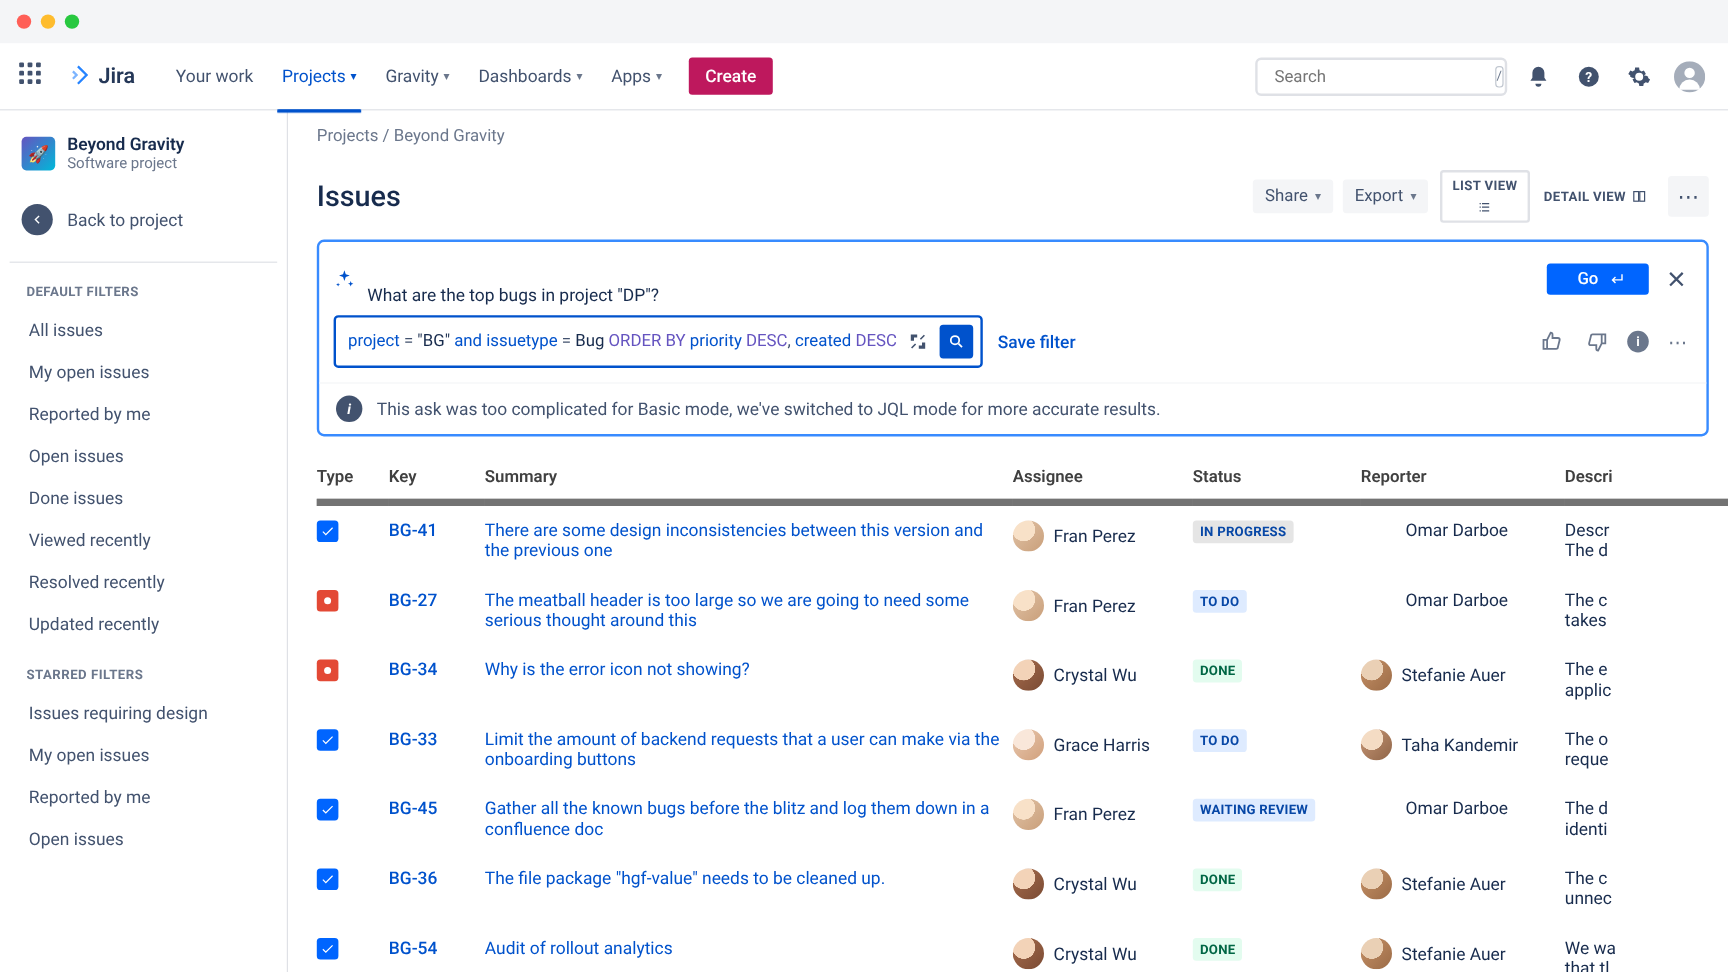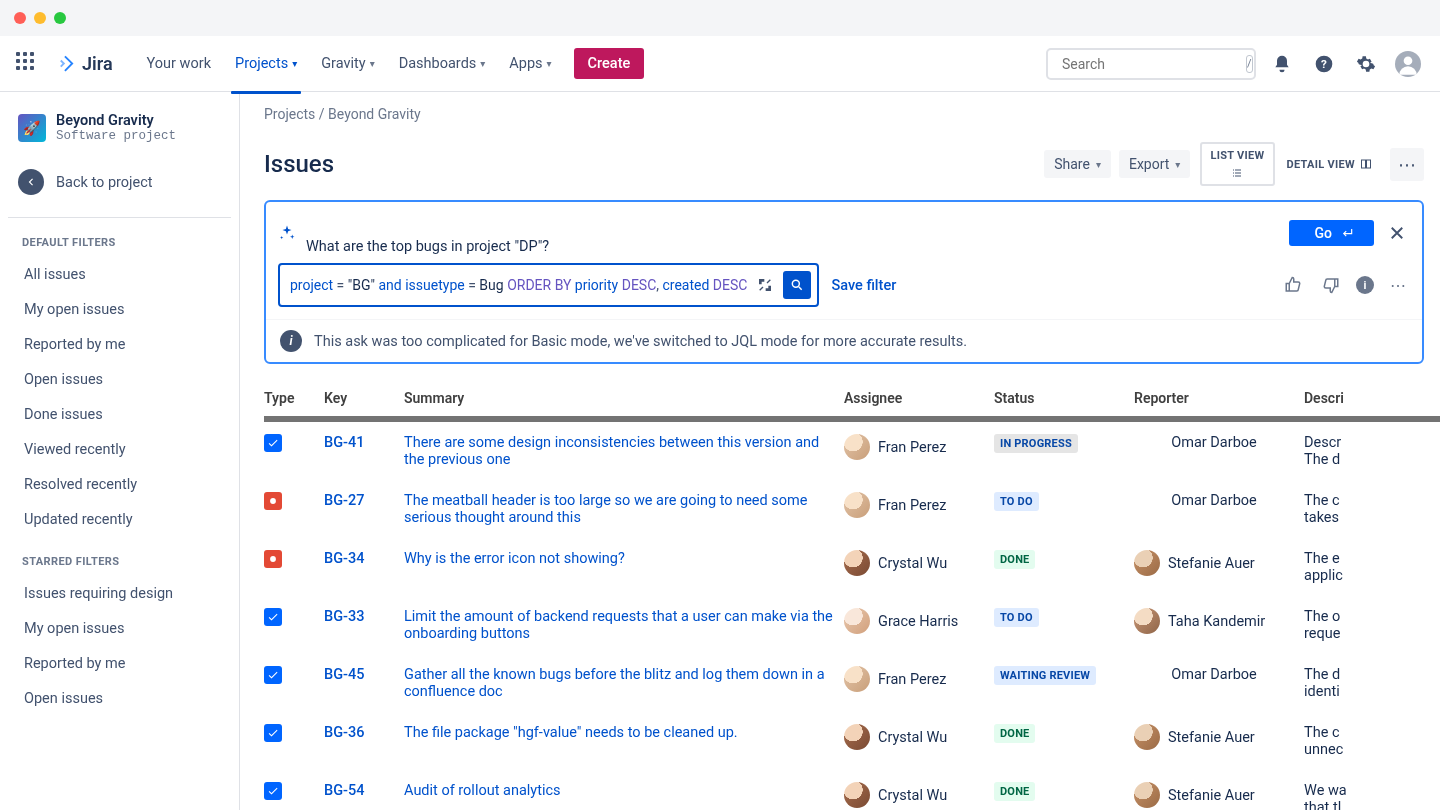--- a/index.html
+++ b/index.html
@@ -7,42 +7,42 @@
 
 
 .mac-bar { height: 36px; background: #F4F5F7; display: flex; align-items: center; padding: 0 14px; gap: 8px; }
 .mac-dot { width: 12px; height: 12px; border-radius: 50%; }
 .mac-r { background: #FF5F57; } .mac-y { background: #FEBC2E; } .mac-g { background: #28C840; }
 
 
 .topnav { height: 56px; border-bottom: 1px solid #DFE1E6; display: flex; align-items: center; padding: 0 16px; gap: 4px; }
 .apps-icon { width: 24px; height: 24px; display: grid; grid-template-columns: repeat(3,4px); grid-template-rows: repeat(3,4px); gap: 3px; margin-right: 12px; cursor: pointer; }
 .apps-icon span { background: #42526E; border-radius: 1px; }
-.jira-logo { display: flex; align-items: center; gap: 6px; margin-right: 20px; cursor: pointer; }
+.jira-logo { display: flex; align-items: flex-start; gap: 6px; margin-right: 20px; cursor: pointer; }
 .jira-mark { color: #2684FF; }
 .jira-text { font-weight: 600; color: #253858; font-size: 18px; }
 .nav-item { padding: 8px 10px; font-size: 14.5px; color: #42526E; cursor: pointer; display: flex; align-items: center; gap: 4px; border-radius: 3px; }
 .nav-item.active { color: #0052CC; position: relative; }
 .nav-item.active::after { content:""; position:absolute; left:6px; right:6px; bottom:-14px; height:3px; background:#0052CC; border-radius:1px; }
 .chev { font-size: 10px; color: #6B778C; }
 .nav-item.active .chev { color: #0052CC; }
 .create-btn { background: #be185d; color: #fff; border: none; padding: 7px 14px; border-radius: 3px; font-weight: 500; font-size: 14.5px; cursor: pointer; margin-left: 8px; }
 .nav-spacer { flex: 1; }
 .search-box { width: 210px; height: 32px; border: 2px solid #DFE1E6; border-radius: 5px; display: flex; align-items: center; padding: 0 8px; gap: 6px; color: #6B778C; }
 .search-box input { border: none; outline: none; flex: 1; font-size: 14px; color: #6B778C; }
 .slash-key { border: 1px solid #C1C7D0; border-radius: 3px; width: 18px; height: 18px; display:flex; align-items:center; justify-content:center; font-size:11px; color:#6B778C; }
 .nav-icon-btn { width: 32px; height: 32px; border-radius: 50%; display:flex; align-items:center; justify-content:center; margin-left: 6px; cursor:pointer; color:#42526E; }
 
 
 .layout { display:flex; height: calc(100% - 92px); }
 .sidebar { width: 240px; border-right: 1px solid #DFE1E6; padding: 20px 8px; overflow-y:auto; flex-shrink:0; }
 .project-header { display:flex; align-items:center; gap:10px; padding: 0 10px 18px 10px; }
 .project-icon { width:28px; height:28px; border-radius:4px; background: linear-gradient(135deg,#6554C0,#00B8D9); display:flex; align-items:center; justify-content:center; font-size:14px; }
 .project-name { font-weight:600; font-size:14.5px; color:#172B4D; }
-.project-type { font-size:12.5px; color:#6B778C;font-family:Liberation Mono, monospace; }
+.project-type { font-size:12.5px; color:#6B778C; }
 .back-row { display:flex; align-items:center; gap:12px; padding:8px 10px; cursor:pointer; margin-bottom:14px; }
 .back-circle { width:26px; height:26px; border-radius:50%; background:#42526E; display:flex; align-items:center; justify-content:center; color:#fff; font-size:14px; }
 .back-text { font-size:14.5px; color:#42526E; }
 .sidebar-divider { height:1px; background:#DFE1E6; margin: 4px 0 14px 0; }
 .filter-group-label { font-size:11px; font-weight:700; color:#6B778C; letter-spacing:0.4px; padding: 4px 14px 8px; }
 .filter-item { padding: 9px 16px; font-size:14.5px; color:#42526E; cursor:pointer; border-radius:3px; }
 
 .main { flex:1; overflow:auto; padding: 14px 0 24px 24px; }
 .breadcrumb { font-size:14px; color:#6B778C; margin-bottom: 18px; }
 .title-row { display:flex; align-items:center; margin-bottom: 12px; padding-right:16px; }

